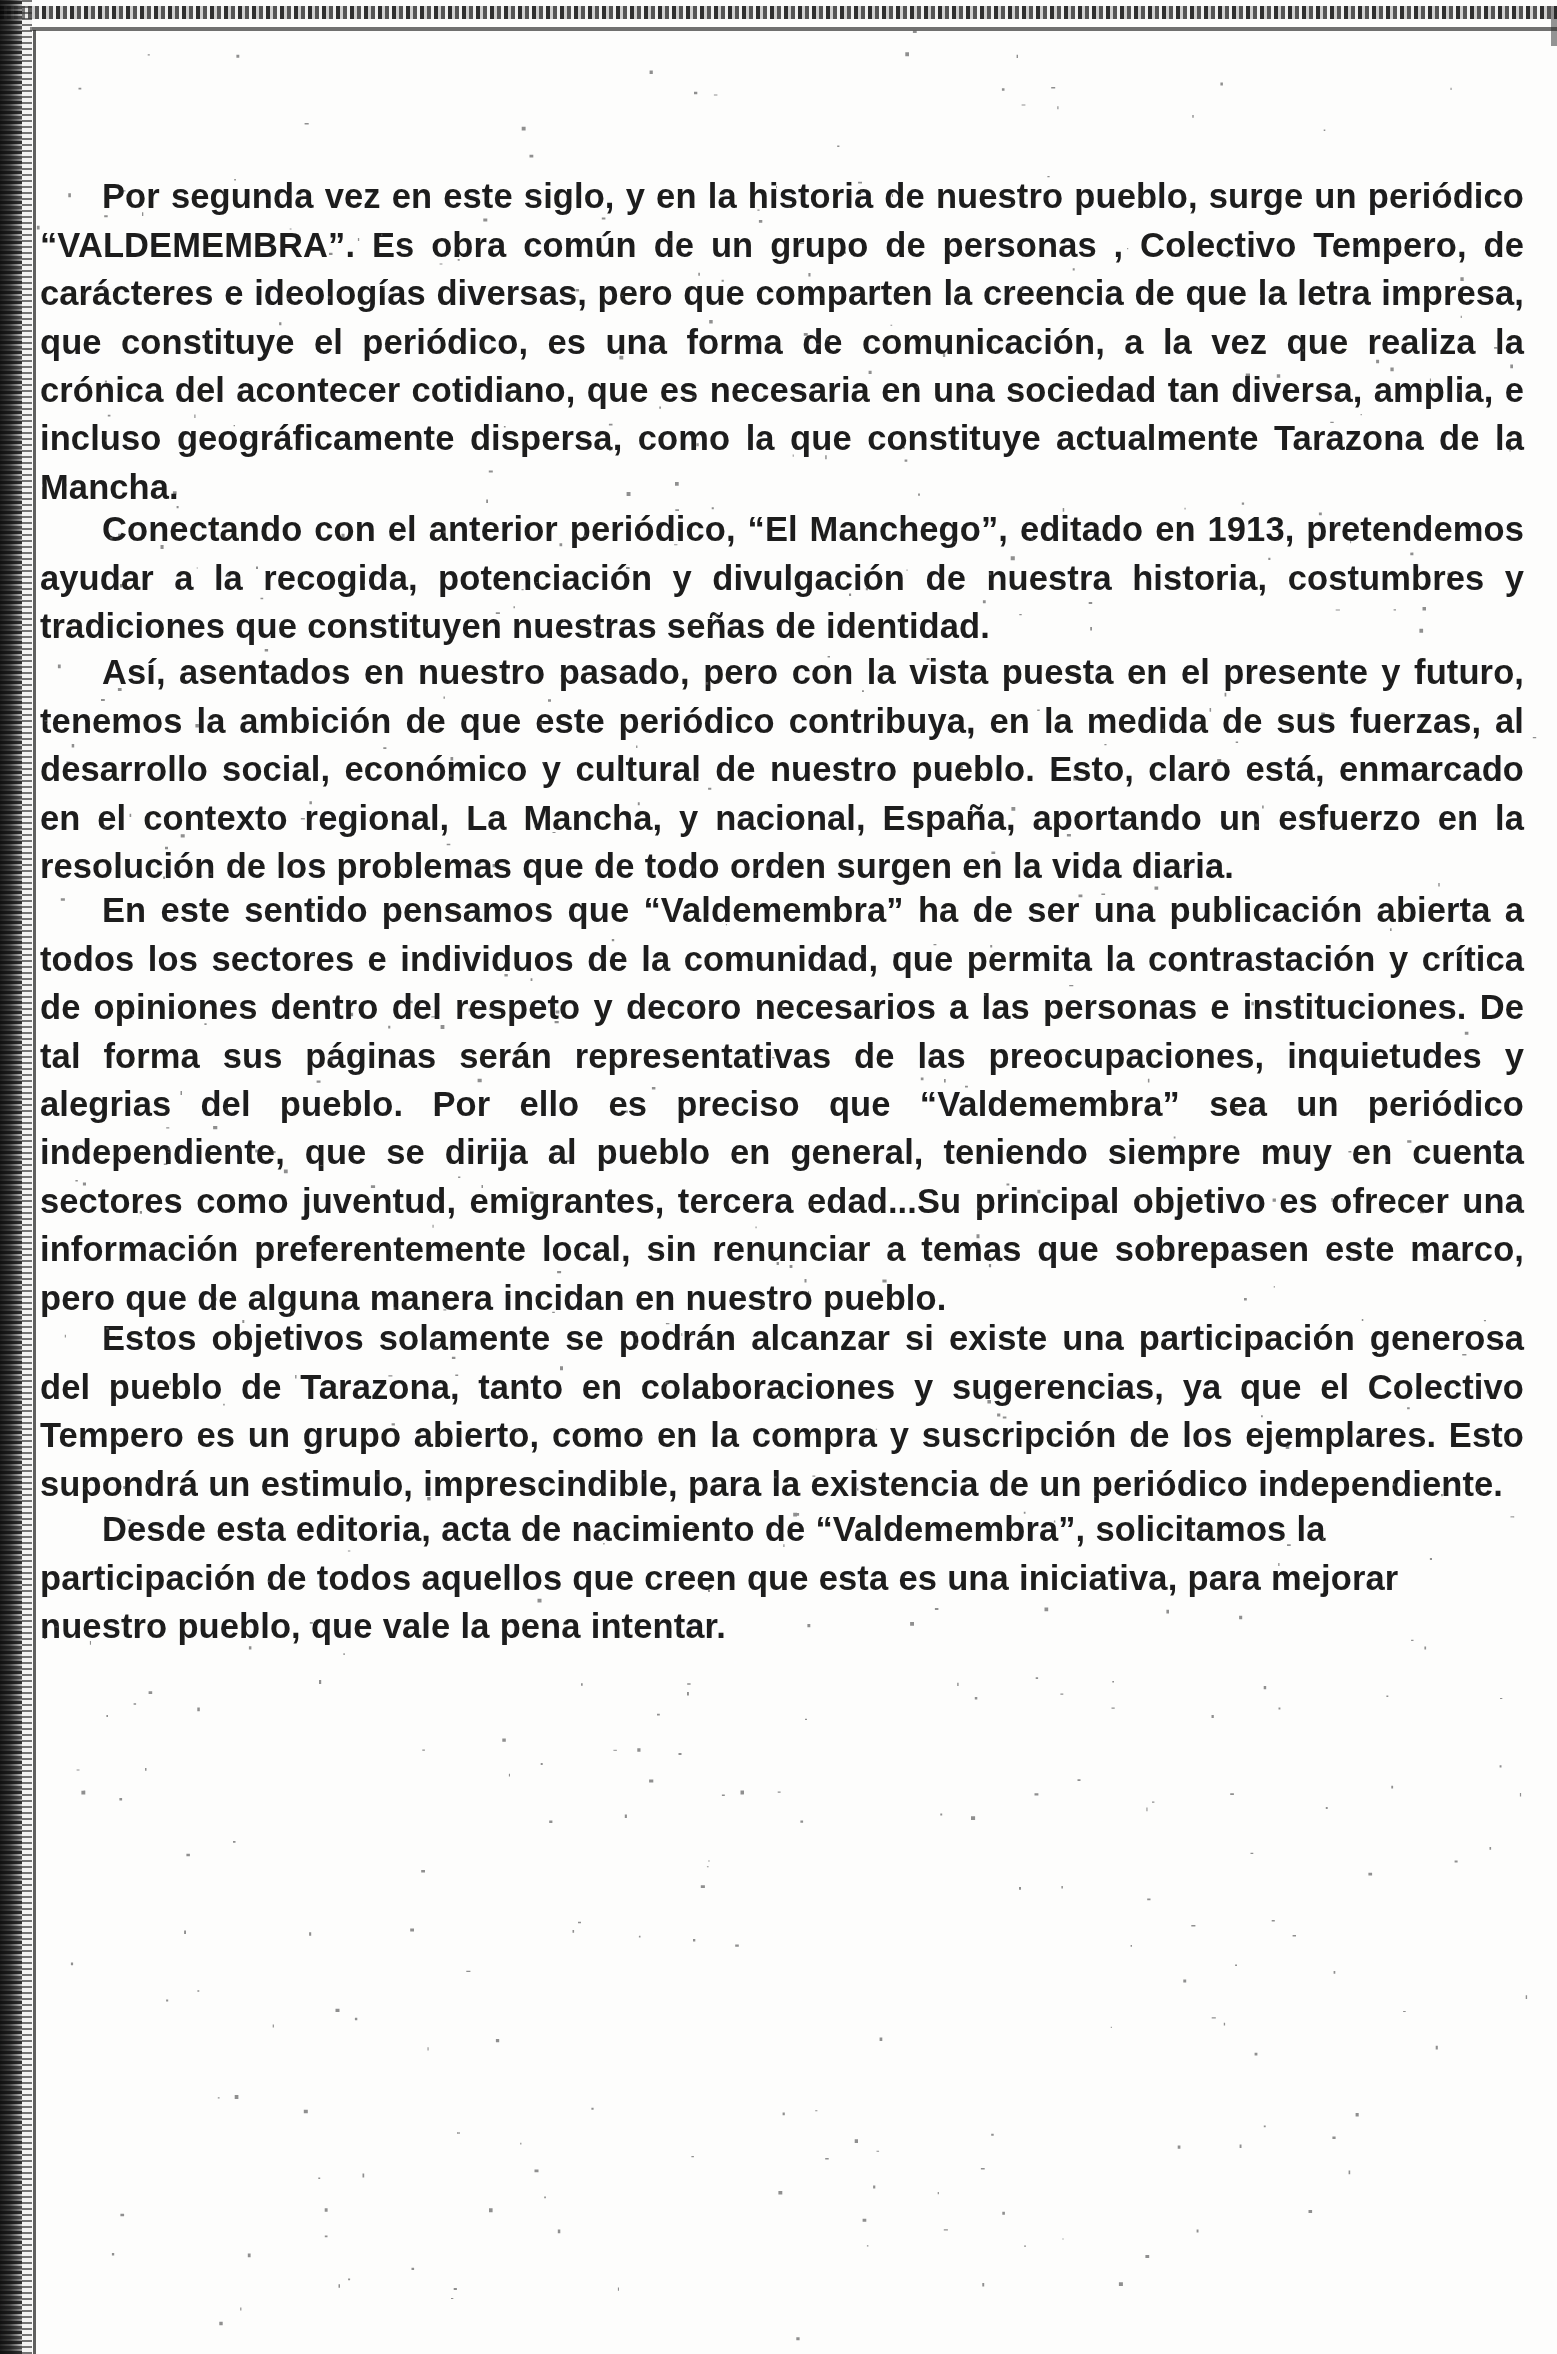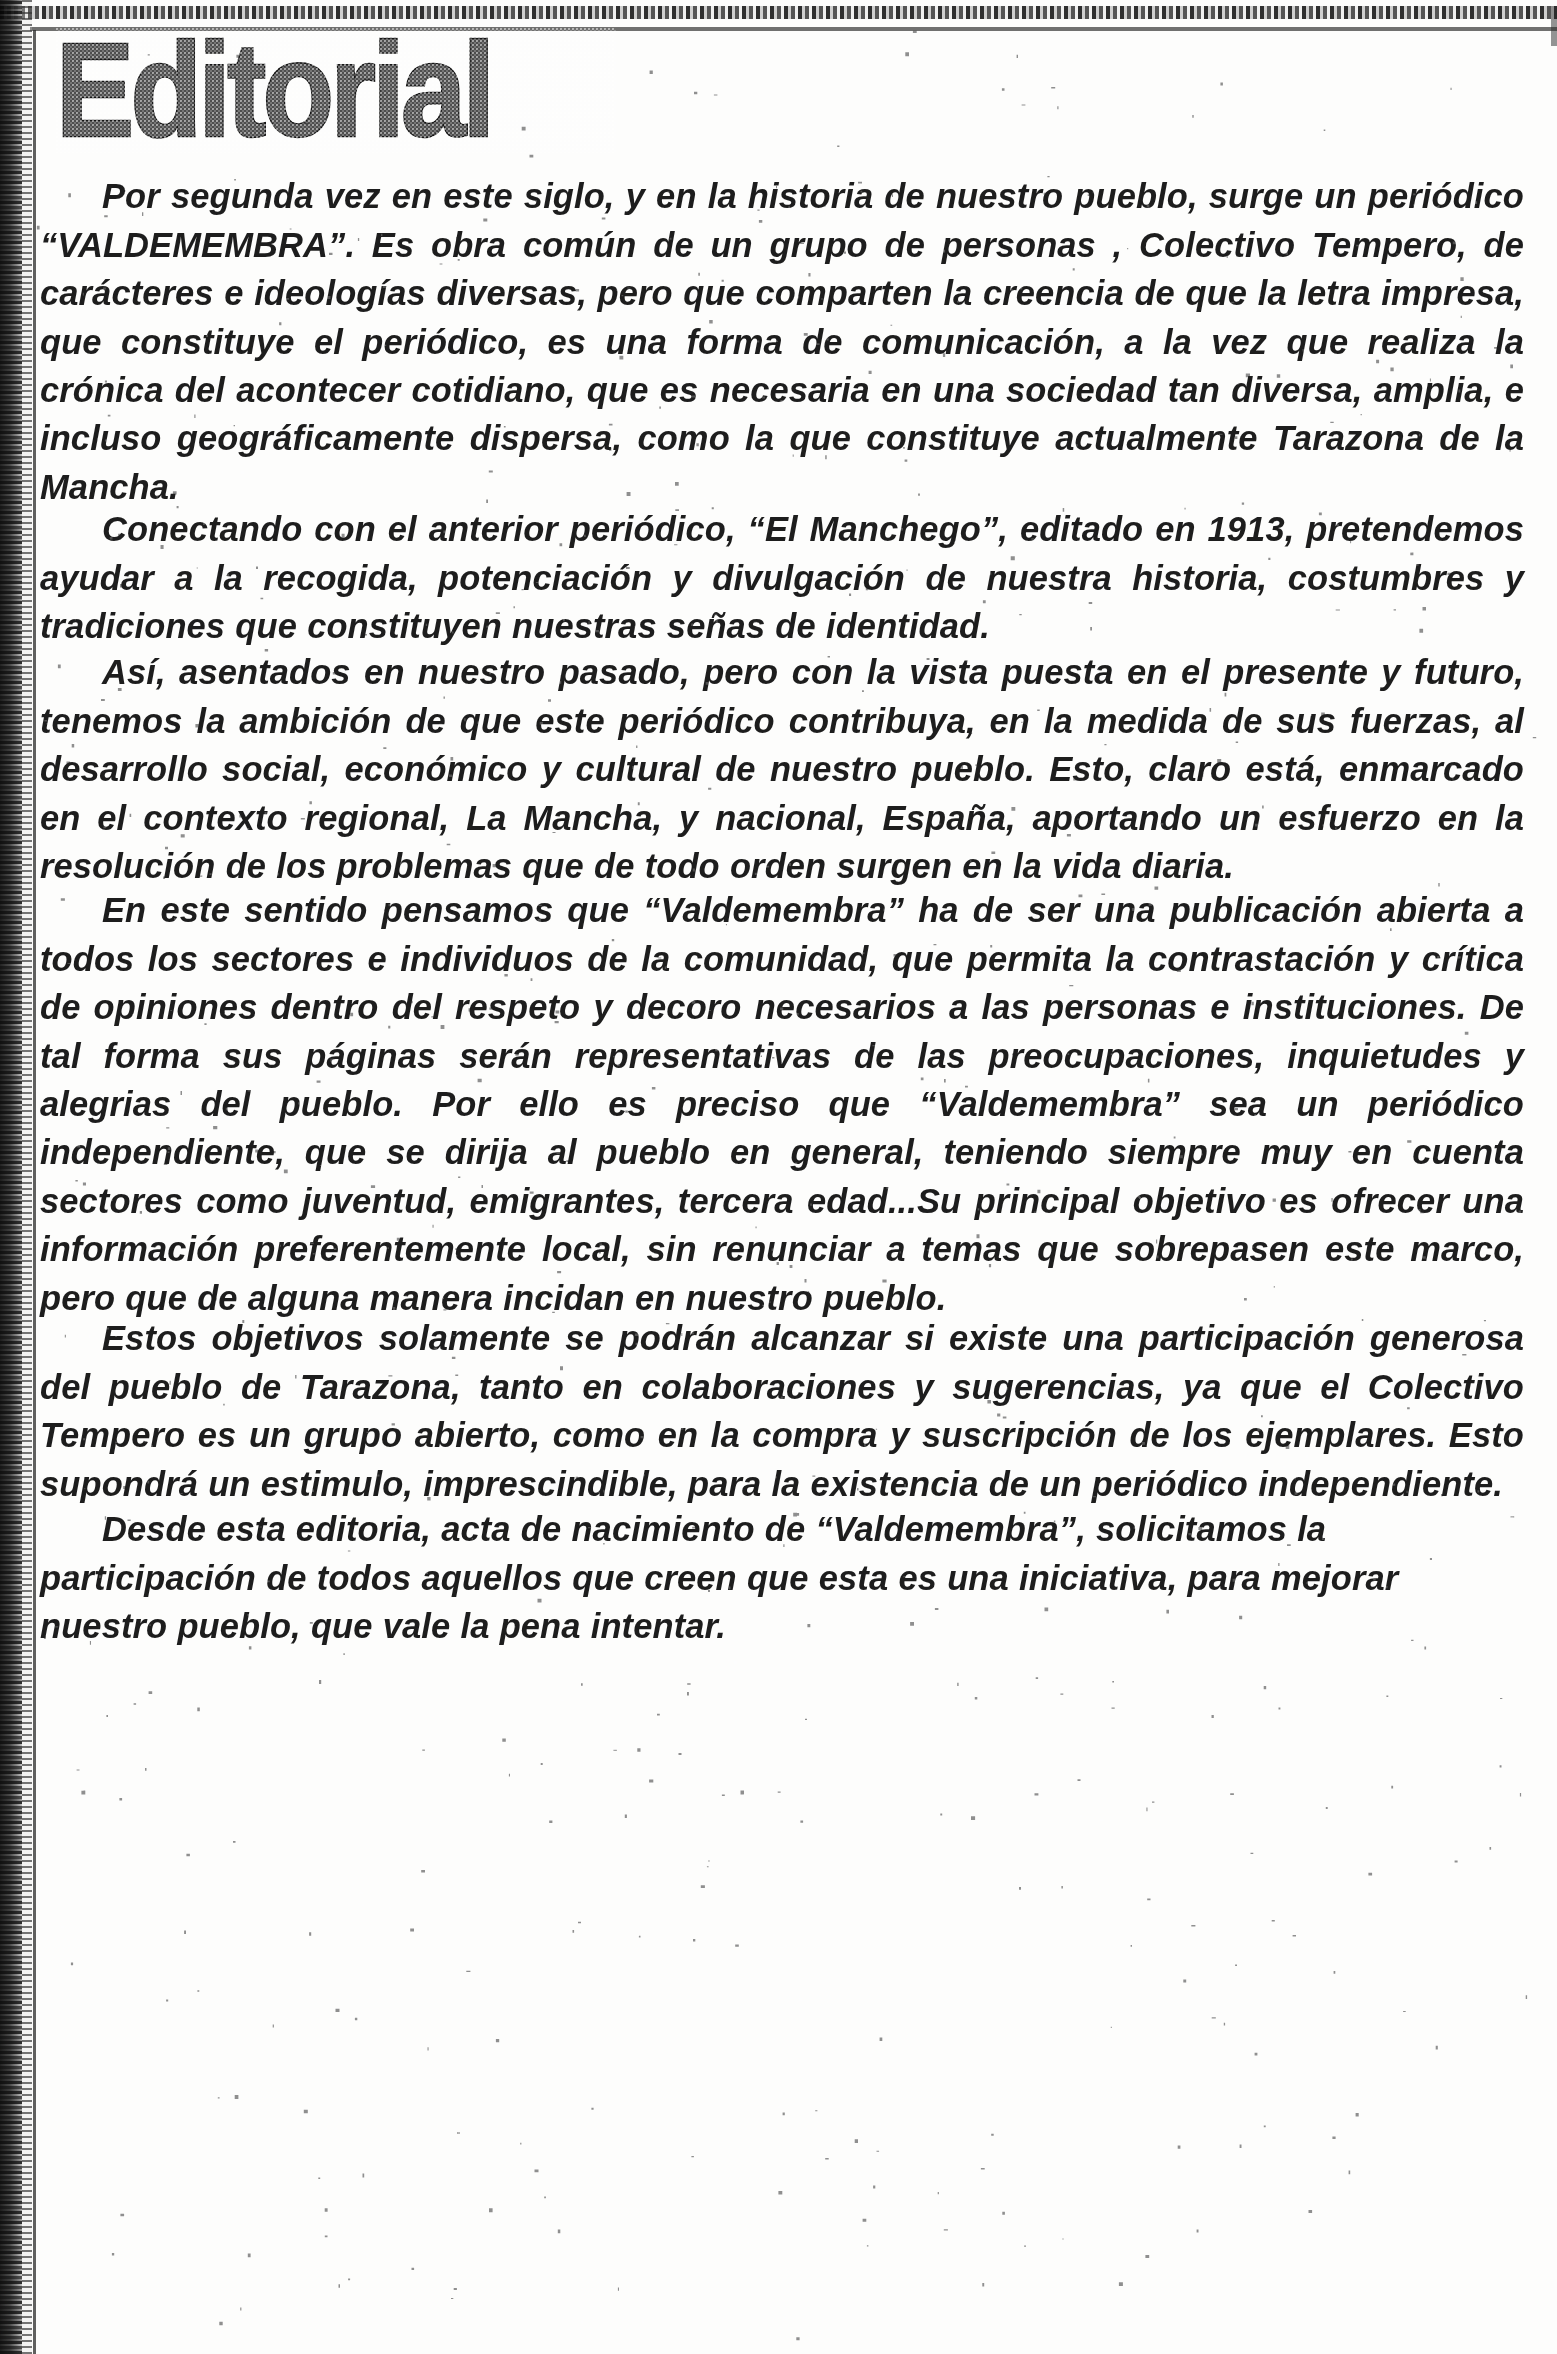--- a/index.html
+++ b/index.html
@@ -128,21 +128,20 @@
     mix-blend-mode: screen;
     opacity: 0.55;
   }
 
   
   .article {
     position: absolute;
     left: 40px;
     top: 172px;
     width: 1484px;
-    font-style: italic;
   }
   .para {
     margin: 0 0 0 0;
     text-align: justify;
     text-justify: inter-word;
     text-indent: 62px;
     font-family: "Liberation Sans", sans-serif;
     font-weight: bold;
     font-size: 34.5px;
     line-height: 47.6px;
@@ -169,33 +168,20 @@
 
 <div class="page">
 
   <div class="scan-rule-top"></div>
   <div class="scan-rule-top2"></div>
   <div class="scan-rule-right"></div>
   <div class="scan-gutter-left"></div>
   <div class="scan-gutter-left2"></div>
   <div class="scan-gutter-left-edge"></div>
 
-  <div class="masthead-wrap">
-    <h1 class="masthead">Editorial</h1>
-    <svg class="masthead-texture" viewBox="0 0 560 125" preserveAspectRatio="none" xmlns="http://www.w3.org/2000/svg">
-      <defs>
-        <pattern id="halft" width="4" height="4" patternUnits="userSpaceOnUse">
-          <rect width="4" height="4" fill="#000"></rect>
-          <circle cx="1" cy="1" r="1.05" fill="#ffffff"></circle>
-          <circle cx="3" cy="3" r="0.8" fill="#e8e8e8"></circle>
-        </pattern>
-      </defs>
-      <rect width="560" height="125" fill="url(#halft)"></rect>
-    </svg>
-  </div>
 
   <div class="article" id="article-body">
       <p class="para">Por segunda vez en este siglo, y en la historia de nuestro pueblo, surge un periódico “VALDEMEMBRA”. Es obra común de un grupo de personas , Colectivo Tempero, de carácteres e ideologías diversas, pero que comparten la creencia de que la letra impresa, que constituye el periódico, es una forma de comunicación, a la vez que realiza la crónica del acontecer cotidiano, que es necesaria en una sociedad tan diversa, amplia, e incluso geográficamente dispersa, como la que constituye actualmente Tarazona de la Mancha.</p>
       <p class="para">Conectando con el anterior periódico, “El Manchego”, editado en 1913, pretendemos ayudar a la recogida, potenciación y divulgación de nuestra historia, costumbres y tradiciones que constituyen nuestras señas de identidad.</p>
       <p class="para">Así, asentados en nuestro pasado, pero con la vista puesta en el presente y futuro, tenemos la ambición de que este periódico contribuya, en la medida de sus fuerzas, al desarrollo social, económico y cultural de nuestro pueblo. Esto, claro está, enmarcado en el contexto regional, La Mancha, y nacional, España, aportando un esfuerzo en la resolución de los problemas que de todo orden surgen en la vida diaria.</p>
       <p class="para">En este sentido pensamos que “Valdemembra” ha de ser una publicación abierta a todos los sectores e individuos de la comunidad, que permita la contrastación y crítica de opiniones dentro del respeto y decoro necesarios a las personas e instituciones. De tal forma sus páginas serán representativas de las preocupaciones, inquietudes y alegrias del pueblo. Por ello es preciso que “Valdemembra” sea un periódico independiente, que se dirija al pueblo en general, teniendo siempre muy en cuenta sectores como juventud, emigrantes, tercera edad...Su principal objetivo es ofrecer una información preferentemente local, sin renunciar a temas que sobrepasen este marco, pero que de alguna manera incidan en nuestro pueblo.</p>
       <p class="para">Estos objetivos solamente se podrán alcanzar si existe una participación generosa del pueblo de Tarazona, tanto en colaboraciones y sugerencias, ya que el Colectivo Tempero es un grupo abierto, como en la compra y suscripción de los ejemplares. Esto supondrá un estimulo, imprescindible, para la existencia de un periódico independiente.</p>
       <p class="para">Desde esta editoria, acta de nacimiento de “Valdemembra”, solicitamos la participación de todos aquellos que creen que esta es una iniciativa, para mejorar nuestro pueblo, que vale la pena intentar.</p>
     </div>
 

